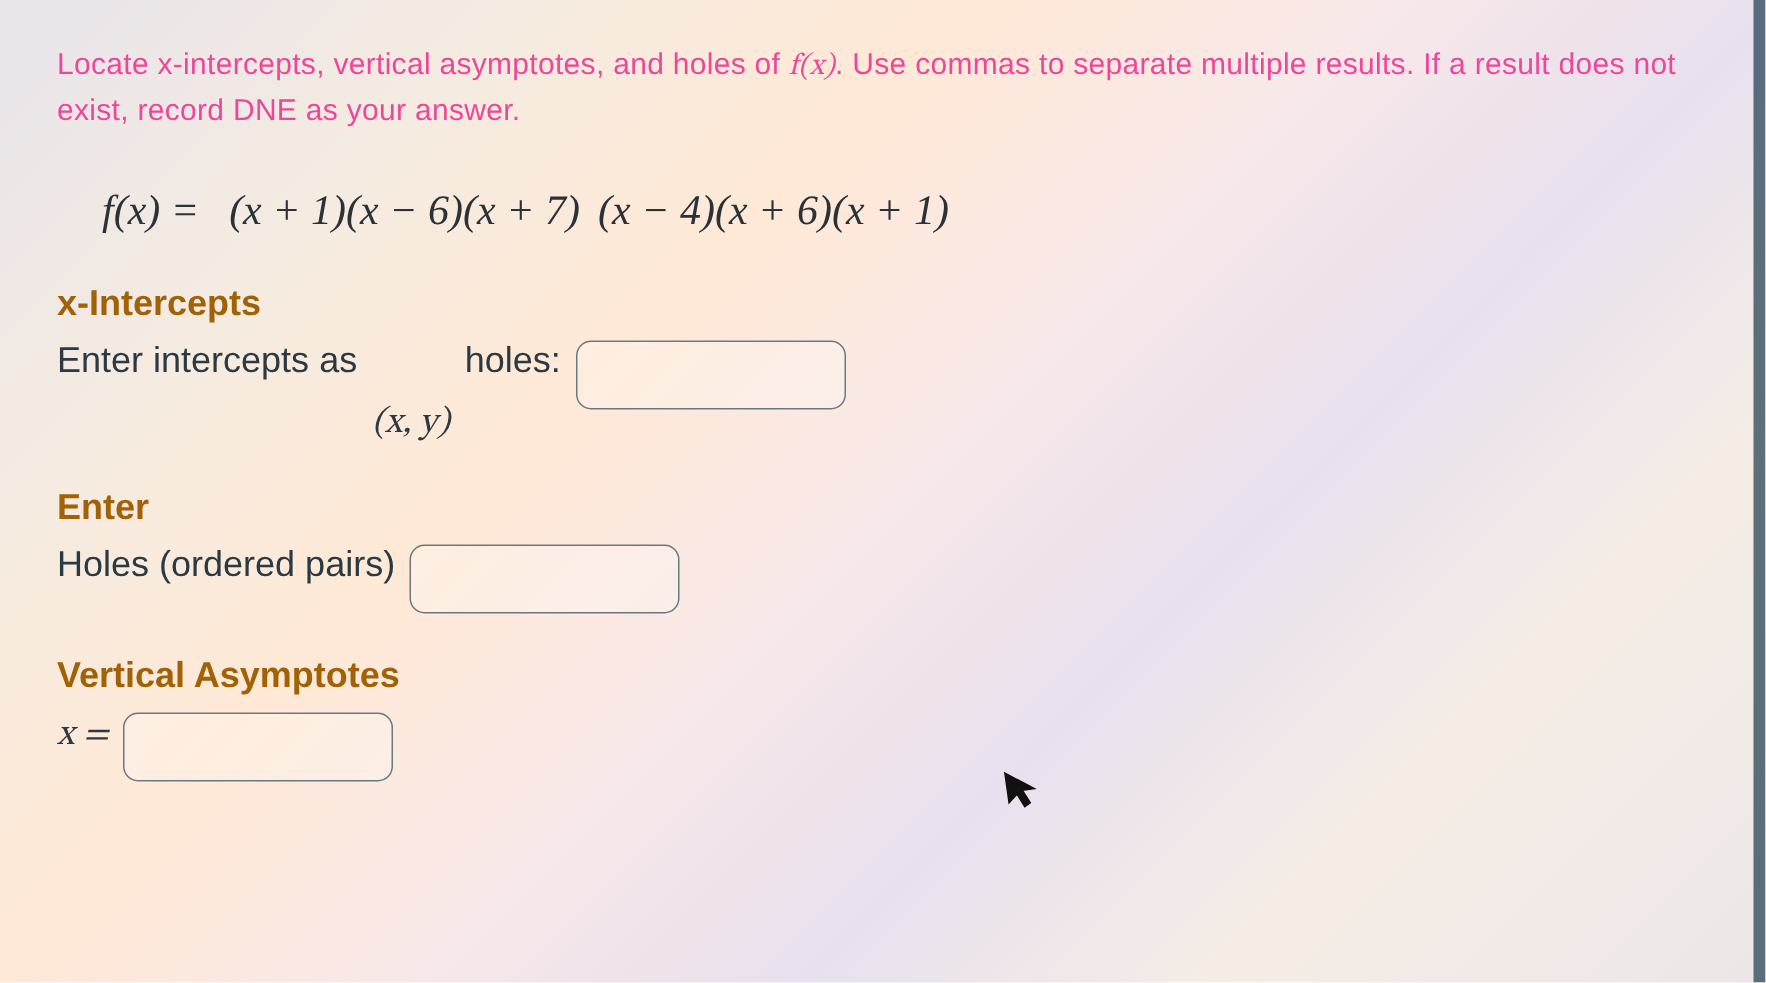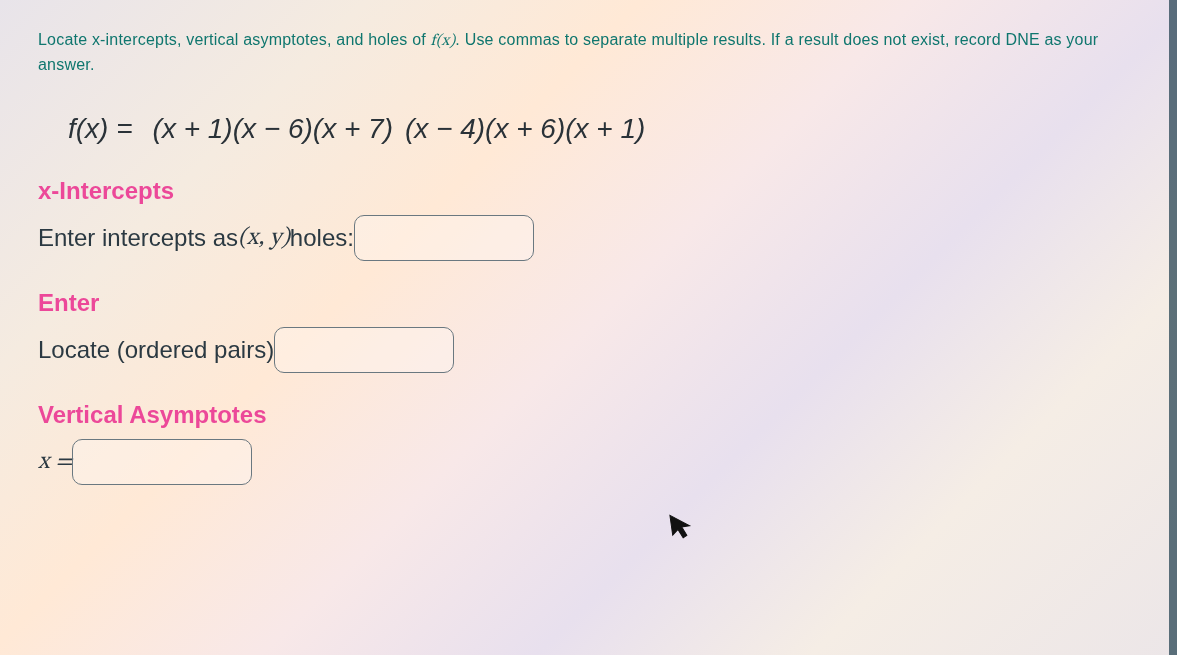--- a/index.html
+++ b/index.html
@@ -14,56 +14,56 @@
       overflow: hidden;
     }
     body::before {
       content:"";
       position:absolute;
       top:0;right:0;width:8px;height:100%;
       background:#1b3a4a;
       opacity:.7;
     }
     .instr {
-      font-size: 16px;
+      font-size: 20px;
       line-height: 1.5;
-      color: #0f766e;
+      color: #ec4899;
       letter-spacing: .2px;
     }
     .math-serif { font-family: "Cambria Math", "STIX Two Math", "Times New Roman", serif; }
     .eq-row {
       margin: 34px 0 30px 30px;
-      font-family: Liberation Sans, sans-serif;
+      font-family: Liberation Serif, serif;
       font-size: 28px;
       color: #2a3238;
       display: flex;
       align-items: center;
       gap: 14px;
     }
     .frac {
       display: inline-flex;
       flex-direction: row;
       align-items: center;
       vertical-align: middle;
     }
     .frac .num, .frac .den { padding: 2px 6px; white-space: nowrap; }
     .frac .bar { width: 100%; height: 2px; background: #2a3238; }
     .section-head {
       font-size: 24px;
       font-weight: 600;
-      color: #ec4899;
+      color: #a16207;
       margin-top: 8px;
       margin-bottom: 10px;
     }
     .row {
       font-size: 24px;
       color: #2b3942;
       display: flex;
-      align-items: center;
-      gap: 0;
+      align-items: flex-start;
+      gap: 10px;
       margin-bottom: 28px;
     }
     .mv { font-family: "Cambria Math","STIX Two Math","Times New Roman",serif; }
     .answer-box {
       display: inline-block;
       width: 180px;
       height: 46px;
       border: 1.5px solid #6a7880;
       border-radius: 10px;
       background: rgba(255,255,255,0.25);
@@ -93,28 +93,28 @@
   <span class="frac">
     <span class="num" style="font-style:italic;">(x + 1)(x − 6)(x + 7)</span>
     <span class="bar"></span>
     <span class="den" style="font-style:italic;">(x − 4)(x + 6)(x + 1)</span>
   </span>
 </div>
 
 <div class="section-head">x-Intercepts</div>
 <div class="row">
   <span>Enter intercepts as </span>
-  <span class="mv" style="font-style:italic;">(x, y)</span>
+  <span class="mv" style="font-style:italic;margin-top:40px;">(x, y)</span>
   <span> holes:</span>
   <input type="text" class="answer-box" value="" style="">
 </div>
 
 <div class="section-head">Enter</div>
 <div class="row">
-  <span>Locate (ordered pairs)</span>
+  <span>Holes (ordered pairs)</span>
   <input type="text" class="answer-box" value="" style="">
 </div>
 
 <div class="section-head">Vertical Asymptotes</div>
 <div class="row">
   <span class="mv" style="font-style:italic;">x =</span>
   <input type="text" class="answer-box" value="" style="">
 </div>
 
 <div class="cursor">

